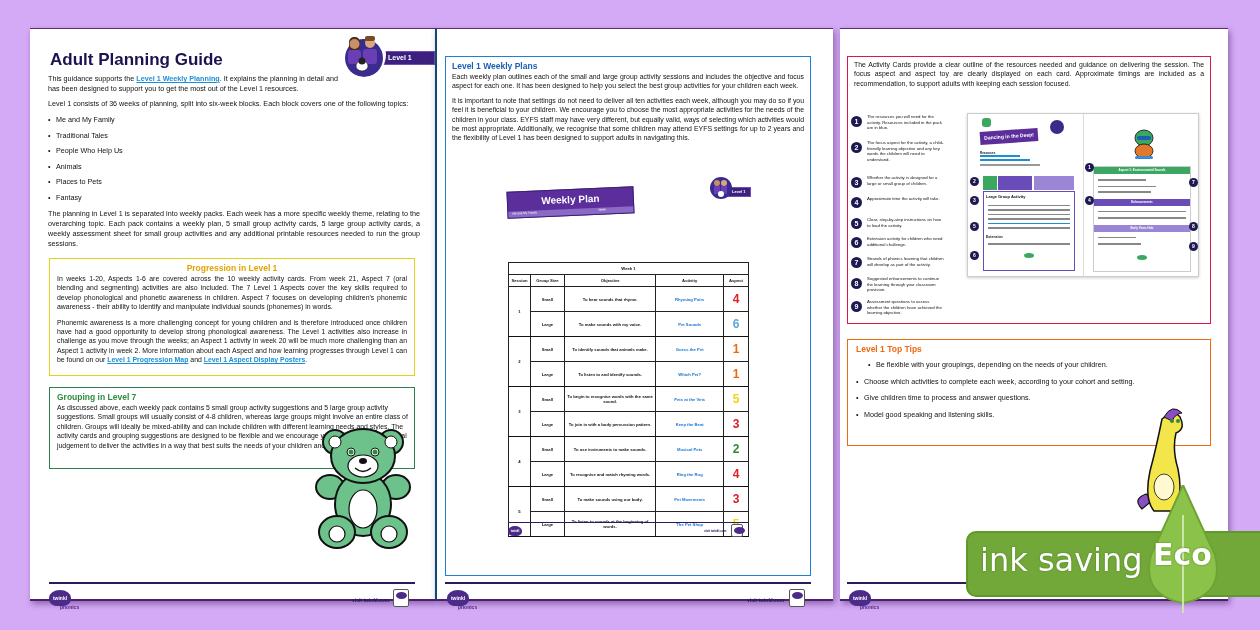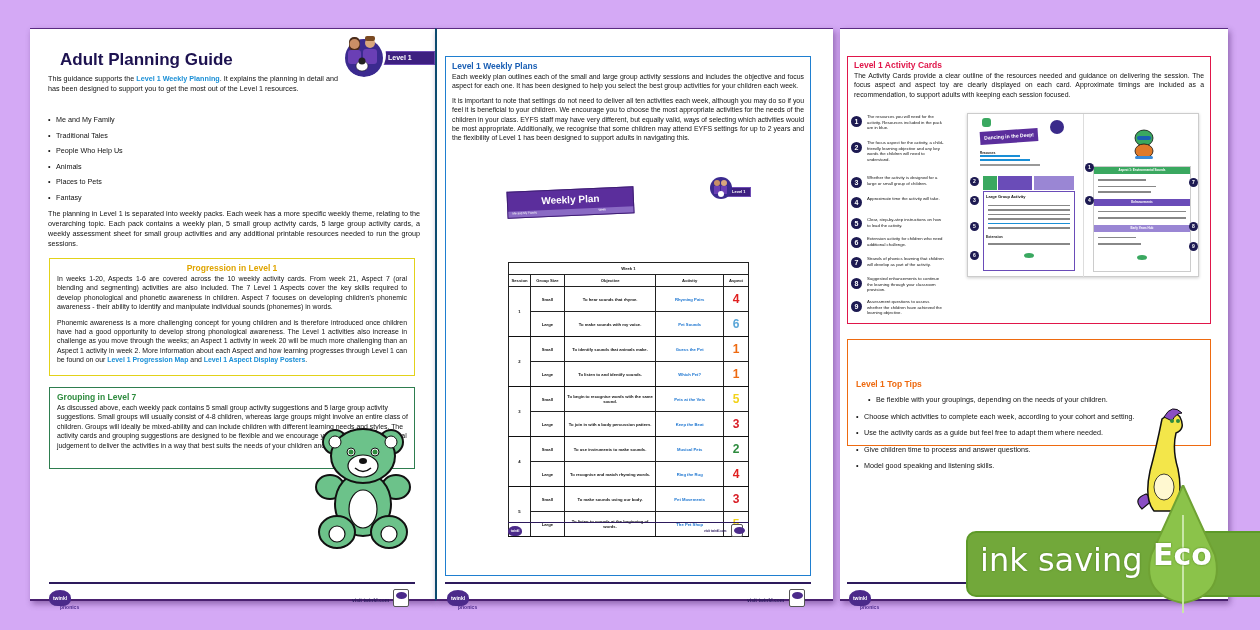--- a/index.html
+++ b/index.html
@@ -6,21 +6,21 @@
   html, body { width: 1260px; height: 630px; overflow: hidden; }
   body { background: #d4a9f5; font-family: "Liberation Sans", sans-serif; position: relative; color: #111; }
   .page { position: absolute; background: #fff; box-shadow: 2px 3px 6px rgba(60,20,90,0.45); border-top: 1px solid #5a2a82; border-bottom: 2px solid #4a2070; }
   #p1 { left: 30px; top: 28px; width: 405px; height: 573px; }
   #p2 { left: 435px; top: 28px; width: 398px; height: 573px; border-left: 2px solid #0c4a6e; }
   #p3 { left: 840px; top: 28px; width: 388px; height: 573px; }
   .abs { position: absolute; }
   .small { font-size: 7.2px; line-height: 10px; }
   .tiny { font-size: 5px; line-height: 6.5px; }
   .h1 { font-size: 17px; font-weight: bold; color: #1d1250; }
-  .link { color: #1a8fd6; font-weight: bold; }
+  .link { color: #1a8fd6; text-decoration: underline; font-weight: bold; }
   ul.bul { list-style: none; }
   ul.bul li { font-size: 7.2px; line-height: 10px; margin-bottom: 5.5px; padding-left: 8px; position: relative; }
   ul.bul li::before { content: "•"; position: absolute; left: 0; }
   .box { position: absolute; border: 1.5px solid; padding: 4px 7px; }
   .box .title { font-size: 8.5px; font-weight: bold; margin-bottom: 1px; }
   .box p { font-size: 6.9px; line-height: 9.4px; text-align: justify; }
   .footer-line { position: absolute; height: 2px; background: #2d1a5c; }
   .logo-blob { position: absolute; width: 22px; height: 16px; background: #4b2a8a; border-radius: 50% 50% 40% 40%; color: #fff; font-size: 5px; font-weight: bold; text-align: center; line-height: 16px; }
   .logo-sub { position: absolute; font-size: 5px; font-weight: bold; color: #4b2a8a; }
   .visit { position: absolute; font-size: 5px; font-weight: bold; color: #2a1a5c; }
@@ -37,40 +37,41 @@
   .act { color: #1a74d0; }
   .asp { font-size: 12px; font-weight: bold; }
   .num-circle { position: absolute; width: 11px; height: 11px; border-radius: 50%; background: #1d1a52; color: #fff; font-size: 7px; font-weight: bold; text-align: center; line-height: 11px; }
   .step-text { position: absolute; font-size: 4.3px; line-height: 5.6px; width: 78px; }
   .eco { position: absolute; left: 966px; top: 531px; width: 300px; height: 66px; background: #72a83a; border: 2px solid #5d9a28; border-radius: 10px 0 0 10px; }
 </style>
 </head>
 <body>
 
 <div id="p1" class="page">
-  <div class="abs h1" style="left:30px; top:21px;">Adult Planning Guide</div>
+  <div class="abs h1" style="left:20px; top:21px;">Adult Planning Guide</div>
 
   <div class="level-tag" style="left:347px; top:22px; width:58px; height:14px; font-size:7px; line-height:12px; padding-left:10px;">Level 1</div>
   <div class="avatar-circle" style="left:312px; top:4px; width:44px; height:44px; background:#fff;">
     <svg width="44" height="44" viewBox="0 0 44 44">
       <circle cx="22" cy="25" r="19" fill="#3b2a8f"></circle>
       <rect x="7" y="4" width="11" height="14" rx="5" fill="#4a2c1a"></rect>
       <circle cx="12.5" cy="11" r="5" fill="#c98f66"></circle>
       <rect x="6" y="17" width="13" height="14" rx="3" fill="#6a3fb5"></rect>
       <circle cx="28" cy="10" r="5" fill="#d9a77d"></circle>
       <rect x="23" y="3" width="10" height="5" rx="2" fill="#7a4a22"></rect>
       <rect x="21" y="16" width="14" height="15" rx="3" fill="#6a3fb5"></rect>
       <ellipse cx="20" cy="33" rx="6" ry="5" fill="#fff" stroke="#222" stroke-width="0.6"></ellipse>
       <circle cx="20" cy="28" r="3.5" fill="#222"></circle>
     </svg>
   </div>
 
   <div class="abs small" style="left:18px; top:45px; width:290px;">
     <span>This guidance supports the </span><span class="link">Level 1 Weekly Planning</span><span>. It explains the planning in detail and has been designed to support you to get the most out of the Level 1 resources.</span>
   </div>
+  <div class="abs small" style="left:18px; top:70px; width:375px;">Level 1 consists of 36 weeks of planning, split into six-week blocks. Each block covers one of the following topics:</div>
 
   <ul class="bul abs" style="left:18px; top:86px; width:300px;">
     <li>Me and My Family</li>
     <li>Traditional Tales</li>
     <li>People Who Help Us</li>
     <li>Animals</li>
     <li>Places to Pets</li>
     <li>Fantasy</li>
   </ul>
 
@@ -236,21 +237,20 @@
 
   <div class="footer-line" style="left:8px; top:553px; width:366px;"></div>
   <div class="logo-blob" style="left:10px; top:561px;">twinkl</div>
   <div class="logo-sub" style="left:21px; top:575px;">phonics</div>
   <div class="visit" style="left:310px; top:568px;">visit twinkl.com</div>
   <div class="badge-sq" style="left:352px; top:560px;"></div>
 </div>
 
 <div id="p3" class="page">
   <div class="box" style="left:7px; top:27px; width:364px; height:268px; border-color:#e0164a; padding:3px 6px;">
-    <div class="title" style="color:#e0164a;">Level 1 Activity Cards</div>
     <p>The Activity Cards provide a clear outline of the resources needed and guidance on delivering the session. The focus aspect and aspect toy are clearly displayed on each card. Approximate timings are included as a recommendation, to support adults with keeping each session focused.</p>
   </div>
 
   <div class="num-circle" style="left:11px; top:87px;">1</div>
   <div class="step-text" style="left:27px; top:85px;">The resources you will need for the activity. Resources included in the pack are in blue.</div>
   <div class="num-circle" style="left:11px; top:113px;">2</div>
   <div class="step-text" style="left:27px; top:111px;">The focus aspect for the activity, a child-friendly learning objective and any key words the children will need to understand.</div>
   <div class="num-circle" style="left:11px; top:148px;">3</div>
   <div class="step-text" style="left:27px; top:146px;">Whether the activity is designed for a large or small group of children.</div>
   <div class="num-circle" style="left:11px; top:168px;">4</div>
@@ -319,25 +319,24 @@
     <div class="num-circle" style="left:2px; top:82px; width:9px; height:9px; font-size:5px; line-height:9px;">3</div>
     <div class="num-circle" style="left:117px; top:82px; width:9px; height:9px; font-size:5px; line-height:9px;">4</div>
     <div class="num-circle" style="left:2px; top:108px; width:9px; height:9px; font-size:5px; line-height:9px;">5</div>
     <div class="num-circle" style="left:2px; top:137px; width:9px; height:9px; font-size:5px; line-height:9px;">6</div>
     <div class="num-circle" style="left:221px; top:64px; width:9px; height:9px; font-size:5px; line-height:9px;">7</div>
     <div class="num-circle" style="left:221px; top:108px; width:9px; height:9px; font-size:5px; line-height:9px;">8</div>
     <div class="num-circle" style="left:221px; top:128px; width:9px; height:9px; font-size:5px; line-height:9px;">9</div>
   </div>
 
   <div class="box" style="left:7px; top:310px; width:364px; height:107px; border-color:#ee6a10; padding:4px 8px;">
-    <div class="title" style="color:#ee6a10; margin-bottom:6px;margin-top:35px;">Level 1 Top Tips</div>
+    <div class="title" style="color:#ee6a10; margin-bottom:6px;">Level 1 Top Tips</div>
     <ul class="bul">
       <li style="margin-bottom:6.5px;margin-left:12px;">Be flexible with your groupings, depending on the needs of your children.</li>
       <li style="margin-bottom:6.5px;">Choose which activities to complete each week, according to your cohort and setting.</li>
-      <li style="margin-bottom:6.5px;">Use the activity cards as a guide but feel free to adapt them where needed.</li>
       <li style="margin-bottom:6.5px;">Give children time to process and answer questions.</li>
       <li style="margin-bottom:21px;">Model good speaking and listening skills.</li>
     </ul>
   </div>
 
   <div class="abs" style="left:292px; top:370px; width:60px; height:120px;">
     <svg width="60" height="120" viewBox="0 0 60 120">
       <path d="M10 110 Q0 100 14 95 L22 100 Z" fill="#8a4fc4" stroke="#111" stroke-width="1.2"></path>
       <path d="M30 20 Q42 10 48 18 Q54 30 44 34 Q40 50 46 70 Q52 100 40 112 L22 112 Q12 100 18 72 Q24 50 30 20 Z" fill="#f3e64a" stroke="#111" stroke-width="1.5"></path>
       <path d="M32 18 Q40 4 50 14 Q44 14 40 22 Z" fill="#8a4fc4" stroke="#111" stroke-width="1"></path>

